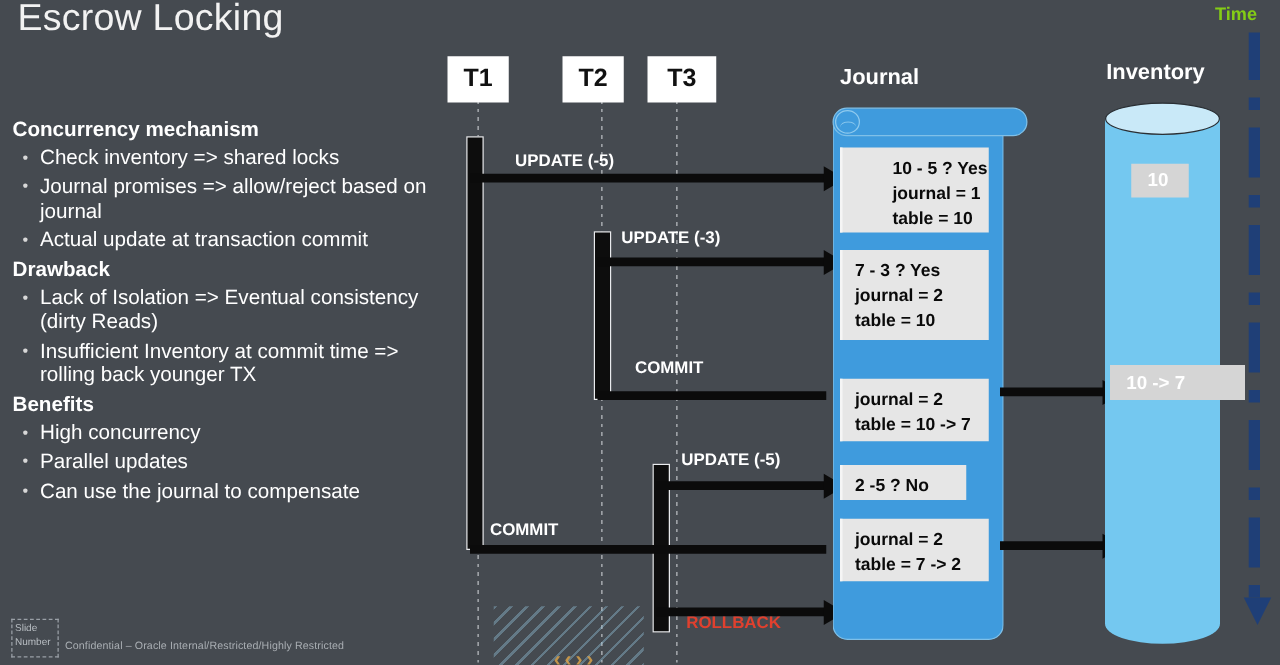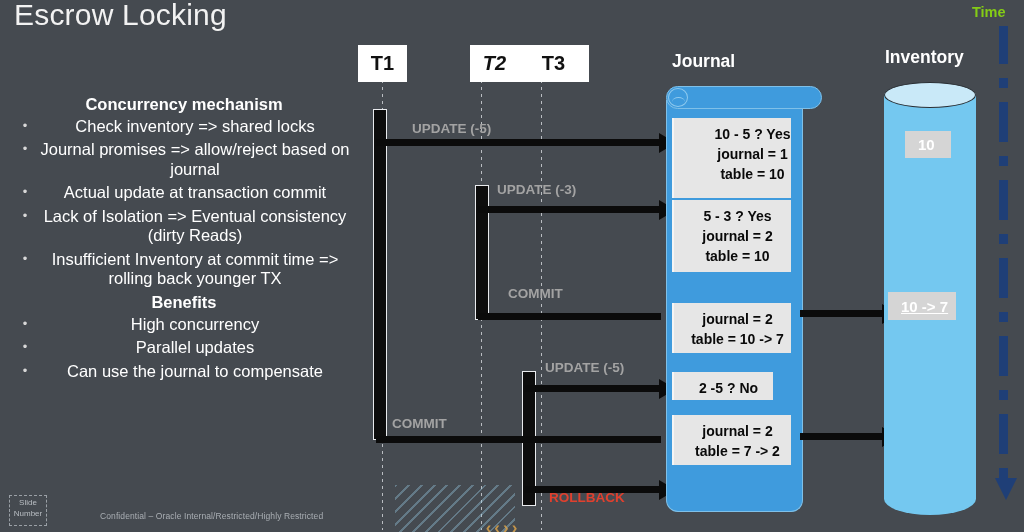--- a/index.html
+++ b/index.html
@@ -5,21 +5,21 @@
 <style>
   html,body{margin:0;padding:0;}
   body{
     width:1024px;height:532px;
     background:#454a50;
     font-family:"Liberation Sans", sans-serif;
     overflow:hidden;
     position:relative;
     color:#ffffff;
   }
-  .slide{position:absolute;left:0;top:0;width:1024px;height:532px;overflow:hidden;text-align:center;}
+  .slide{position:absolute;left:0;top:0;width:1024px;height:532px;overflow:hidden;}
 
   
   .title{
     position:absolute;left:14px;top:-2px;
     font-size:30px;font-weight:400;letter-spacing:.2px;
     color:#f2f2f2;
   }
 
   
   .bullets{position:absolute;left:8px;top:95px;width:350px;}
@@ -39,21 +39,21 @@
   .b-txt{flex:1 1 auto;}
 
   
   .slidenum{
     position:absolute;left:9px;top:495px;width:38px;height:31px;
     border:1px dashed #9aa0a6;box-sizing:border-box;
     font-size:8px;color:#b9bec3;line-height:1.35;padding:2px 2px;
   }
   .footer{
     position:absolute;left:52px;top:511px;
-    font-size:8.5px;color:#a9aeb3;letter-spacing:.1px;margin-left:48px;
+    font-size:8.5px;color:#a9aeb3;letter-spacing:.1px;
   }
 
   
   .hatch{
     position:absolute;left:395px;top:485px;width:120px;height:47px;
     background:repeating-linear-gradient(135deg,
        rgba(150,200,225,.38) 0px, rgba(150,200,225,.38) 2px,
        rgba(0,0,0,0) 2px, rgba(0,0,0,0) 9px);
   }
   .ornament{
@@ -96,21 +96,21 @@
   }
 
   
   .msg{position:absolute;height:7px;background:#0b0b0b;}
   .msg .head{
     position:absolute;right:-15px;top:-6.5px;
     width:0;height:0;border-top:10px solid transparent;
     border-bottom:10px solid transparent;border-left:17px solid #0b0b0b;
   }
   .msg-label{
-    position:absolute;font-size:13.5px;font-weight:bold;color:#a3a3a3;
+    position:absolute;font-size:13.5px;font-weight:bold;color:#ffffff;
     white-space:nowrap;
   }
   .msg-label.danger{color:#e0402e;}
 
   
   .journal-title{
     position:absolute;left:672px;top:51px;
     font-size:17.5px;font-weight:bold;color:#ffffff;
   }
   .scroll-top{
@@ -177,20 +177,21 @@
     </div>
     <div class="b-item">
       <span class="b-dot">•</span>
       <span class="b-txt">Journal  promises =&gt; allow/reject based on journal</span>
     </div>
     <div class="b-item">
       <span class="b-dot">•</span>
       <span class="b-txt">Actual update at transaction commit</span>
     </div>
 
+    <div class="b-head">Drawback</div>
     <div class="b-item">
       <span class="b-dot">•</span>
       <span class="b-txt">Lack of Isolation =&gt; Eventual consistency (dirty Reads)</span>
     </div>
     <div class="b-item">
       <span class="b-dot">•</span>
       <span class="b-txt">Insufficient Inventory at commit time =&gt; rolling back younger TX</span>
     </div>
 
     <div class="b-head">Benefits</div>
@@ -223,22 +224,22 @@
     <div class="seg" style="top:388px;height:40px;"></div>
     <div class="seg" style="top:442px;height:10px;"></div>
     <div class="time-arrow"></div>
   </div>
 
   <div class="lifeline" style="left:382px;top:80px;height:450px;"></div>
   <div class="lifeline" style="left:481px;top:80px;height:450px;"></div>
   <div class="lifeline" style="left:541px;top:80px;height:450px;"></div>
 
   <div class="lane-box" style="left:358px;top:45px;width:49px;height:37px;">T1</div>
-  <div class="lane-box" style="left:470px;top:45px;width:49px;height:37px;font-style:italic;">T2</div>
-  <div class="lane-box" style="left:518px;top:45px;width:71px;height:37px;">T3</div>
+  <div class="lane-box" style="left:450px;top:45px;width:49px;height:37px;">T2</div>
+  <div class="lane-box" style="left:518px;top:45px;width:55px;height:37px;">T3</div>
 
   <div class="act" style="left:373px;top:109px;width:14px;height:331px;"></div>
   <div class="act" style="left:475px;top:185px;width:14px;height:135px;"></div>
   <div class="act" style="left:522px;top:371px;width:14px;height:135px;"></div>
 
   <div class="msg" style="left:376px;top:139px;width:285px;">
     <div class="head"></div>
   </div>
   <div class="msg-label" style="left:412px;top:121px;">UPDATE (-5)</div>
 
@@ -261,28 +262,28 @@
   <div class="msg" style="left:525px;top:486px;width:136px;">
     <div class="head"></div>
   </div>
   <div class="msg-label danger" style="left:549px;top:490px;">ROLLBACK</div>
 
   <div class="journal-title">Journal</div>
   <div class="scroll-body"></div>
   <div class="scroll-top"></div>
   <div class="scroll-curl"></div>
 
-  <div class="jentry" style="left:672px;top:118px;width:119px;height:80px;padding-left:40px;">
+  <div class="jentry" style="left:672px;top:118px;width:119px;height:68px;padding-left:40px;">
     <span>10 - 5 ? Yes</span>
     <span>journal = 1</span>
     <span>table = 10</span>
   </div>
 
   <div class="jentry" style="left:672px;top:200px;width:119px;height:72px;">
-    <span>5 - 3 ? Yes</span>
+    <span>7 - 3 ? Yes</span>
     <span>journal = 2</span>
     <span>table = 10</span>
   </div>
 
   <div class="jentry" style="left:672px;top:303px;width:119px;height:50px;">
     <span>journal = 2</span>
     <span>table = 10 -&gt; 7</span>
   </div>
 
   <div class="jentry" style="left:672px;top:372px;width:101px;height:28px;">
@@ -299,21 +300,21 @@
   </div>
   <div class="msg" style="left:800px;top:433px;width:84px;">
     <div class="head"></div>
   </div>
 
   <div class="inv-title">Inventory</div>
   <div class="cyl-body"></div>
   <div class="cyl-top"></div>
 
   <div class="inv-tag" style="left:905px;top:131px;width:46px;height:27px;">10</div>
-  <div class="inv-tag" style="left:888px;top:292px;width:68px;height:28px;text-decoration:underline;">10 -&gt; 7</div>
+  <div class="inv-tag" style="left:888px;top:292px;width:108px;height:28px;">10 -&gt; 7</div>
 
   <div class="hatch"></div>
   <div class="ornament">‹‹››</div>
 
   <div class="slidenum">
     <div>Slide</div>
     <div>Number</div>
   </div>
   <div class="footer">Confidential – Oracle Internal/Restricted/Highly Restricted</div>
 

